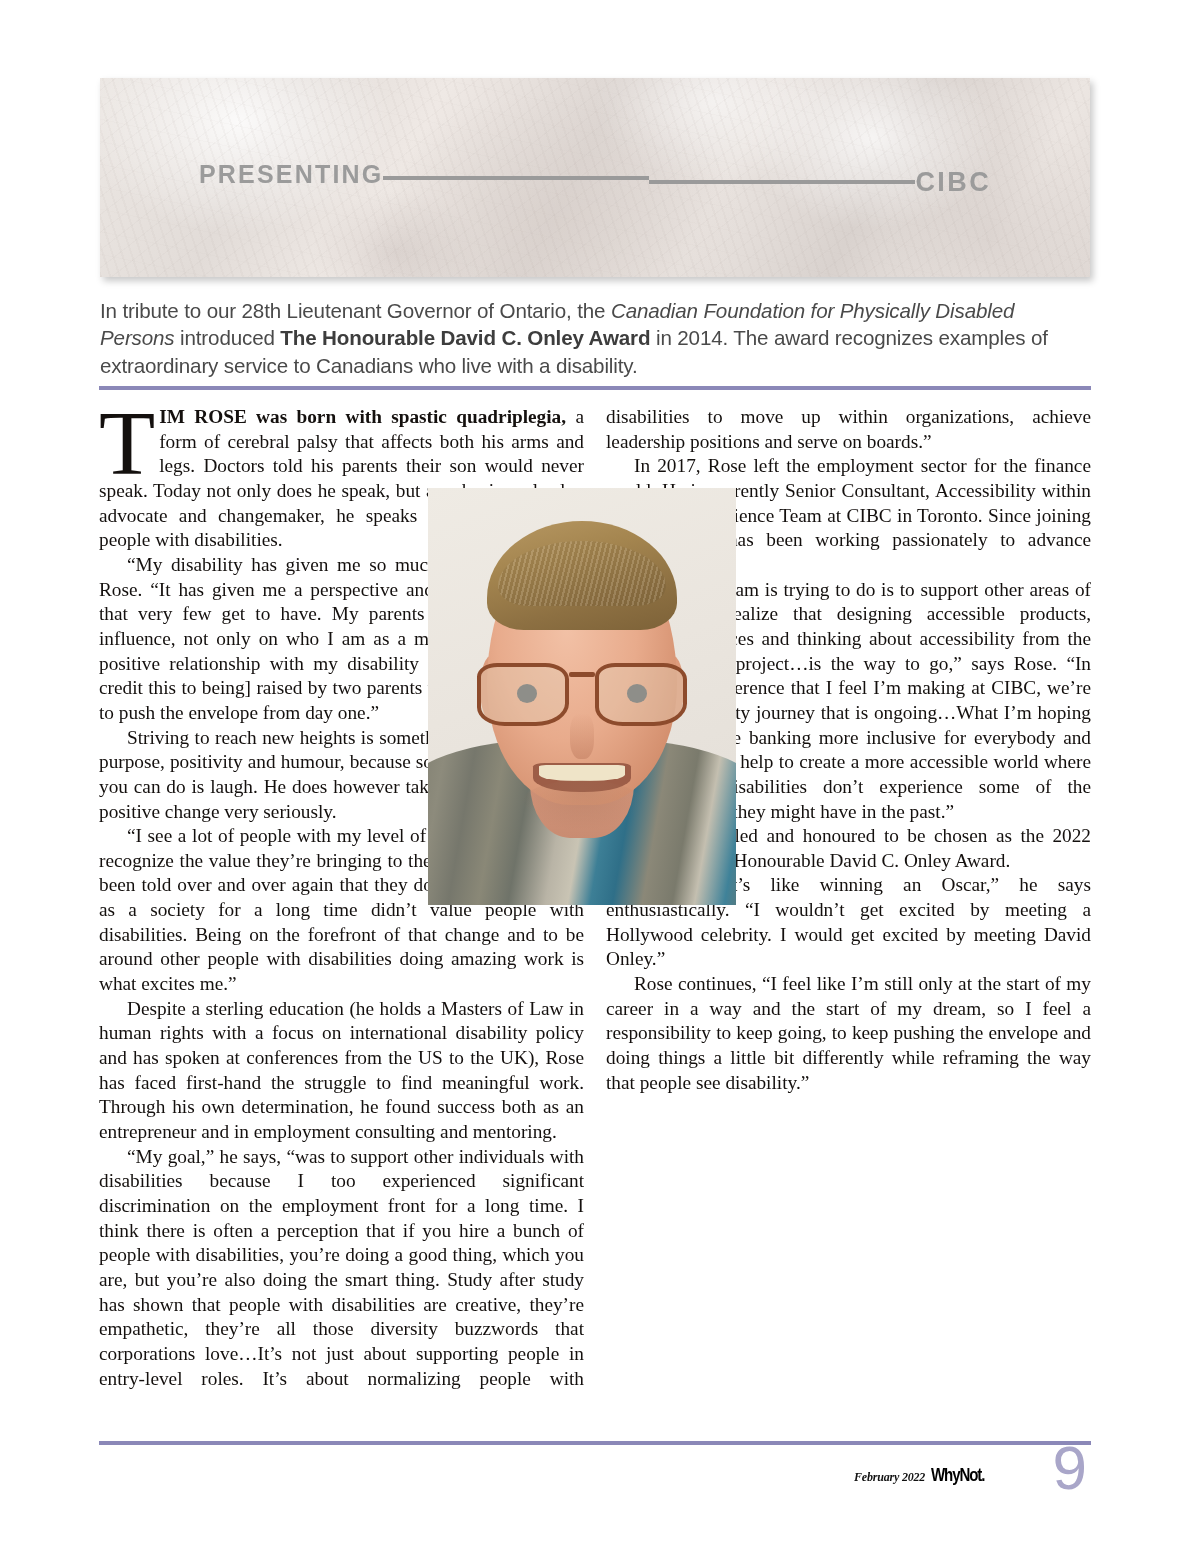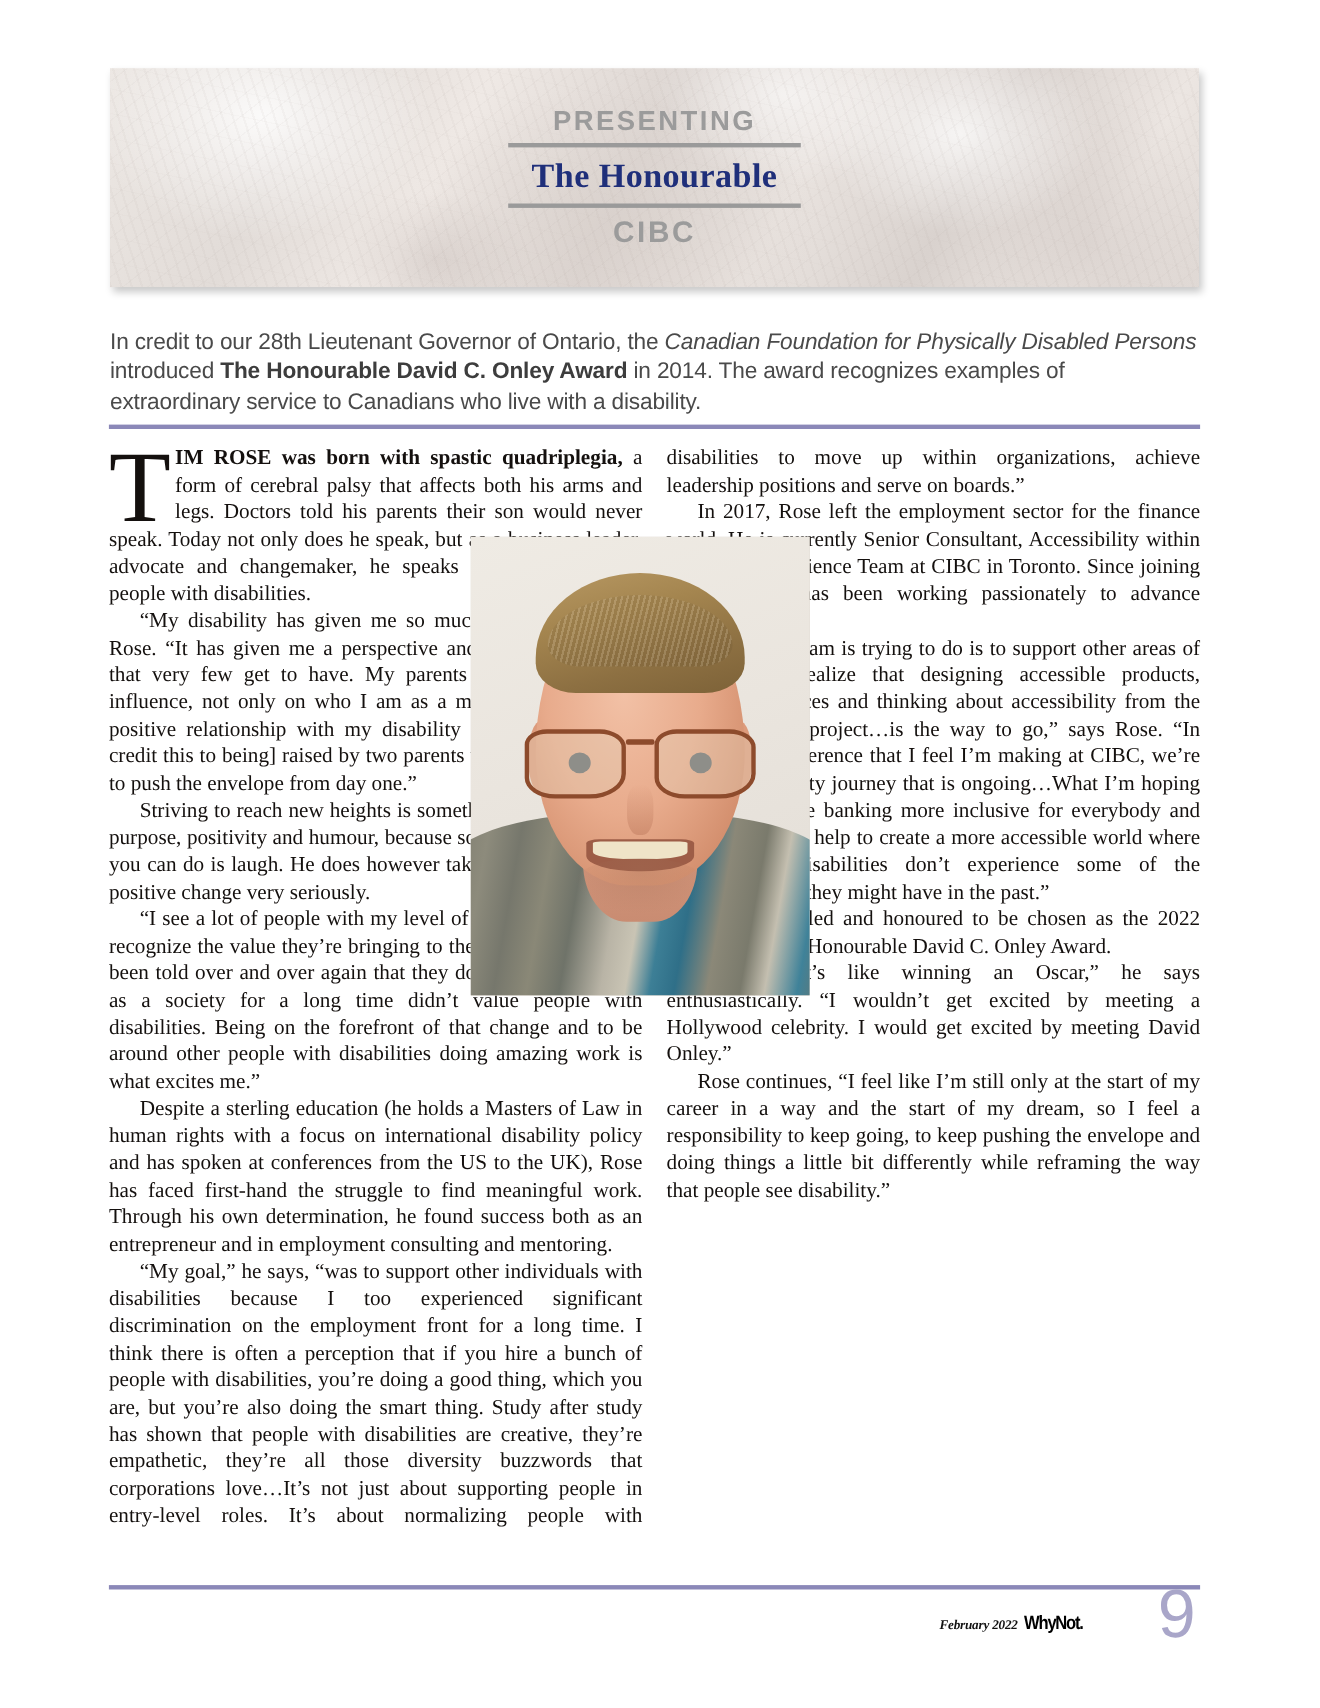--- a/index.html
+++ b/index.html
@@ -13,35 +13,35 @@
     height: 1553px;
     position: relative;
     font-family: "Liberation Serif", "DejaVu Serif", serif;
     overflow: hidden;
   }
 
   
   .banner {
     position: absolute;
     left: 100px;
-    top: 62px;
+    top: 78px;
     width: 990px;
     height: 199px;
     box-sizing: border-box;
     background:
       radial-gradient(ellipse 220px 160px at 14% 22%, rgba(255,255,255,0.85), rgba(255,255,255,0) 70%),
       radial-gradient(ellipse 260px 180px at 46% 72%, rgba(214,205,200,0.55), rgba(255,255,255,0) 72%),
       radial-gradient(ellipse 180px 130px at 78% 30%, rgba(255,255,255,0.75), rgba(255,255,255,0) 70%),
       radial-gradient(ellipse 150px 200px at 90% 80%, rgba(205,196,192,0.5), rgba(255,255,255,0) 72%),
       radial-gradient(ellipse 120px 90px at 30% 88%, rgba(200,190,186,0.45), rgba(255,255,255,0) 70%),
       radial-gradient(ellipse 170px 120px at 62% 12%, rgba(255,255,255,0.6), rgba(255,255,255,0) 70%),
       linear-gradient(118deg, #ece7e3 0%, #e2dcd8 18%, #efe9e5 32%, #ddd6d2 48%, #e9e3df 62%, #d9d2ce 76%, #ece6e2 90%, #e0d9d5 100%);
     box-shadow: 3px 4px 7px rgba(0,0,0,0.22);
     display: flex;
-    flex-direction: column;
+    flex-direction: row;
     align-items: center;
     justify-content: center;
   }
   .banner::after {
     content: "";
     position: absolute;
     inset: 0;
     pointer-events: none;
     background:
       repeating-linear-gradient(72deg, rgba(170,158,152,0.07) 0 2px, rgba(255,255,255,0) 2px 9px),
@@ -316,27 +316,26 @@
     letter-spacing: -1px;
     line-height: 1;
   }
 </style>
 </head>
 <body>
 
 <div class="banner">
   <div class="banner-presenting">PRESENTING</div>
   <div class="banner-rule"></div>
-  <div class="banner-honourable">The Honourable</div>
   <div class="banner-rule-2"></div>
   <div class="banner-award">CIBC</div>
 </div>
 
 <div class="intro">
-  <span>In credit to our 28th Lieutenant Governor of Ontario, the </span><em>Canadian Foundation for Physically Disabled Persons</em><span> introduced </span><strong>The Honourable David C. Onley Award</strong><span> in 2014. The award recognizes examples of extraordinary service to Canadians who live with a disability.</span>
+  <span>In tribute to our 28th Lieutenant Governor of Ontario, the </span><em>Canadian Foundation for Physically Disabled Persons</em><span> introduced </span><strong>The Honourable David C. Onley Award</strong><span> in 2014. The award recognizes examples of extraordinary service to Canadians who live with a disability.</span>
 </div>
 
 <div class="rule-purple rule-top"></div>
 
 <div class="article">
   <div class="cols" id="article-cols">
       <p class="first"><span class="dropcap">T</span><span class="lead-bold">IM ROSE was born with spastic quadriplegia,</span><span> a form of cerebral palsy that affects both his arms and legs. Doctors told his parents their son would never speak. Today not only does he speak, but as a business leader, advocate and changemaker, he speaks powerfully to help people with disabilities.</span></p>
       <p>“My disability has given me so much in my life,” says Rose. “It has given me a perspective and lens on the world that very few get to have. My parents have been a huge influence, not only on who I am as a man, but also on my positive relationship with my disability and my identity. [I credit this to being] raised by two parents who encouraged me to push the envelope from day one.”</p>
       <p>Striving to reach new heights is something Rose does with purpose, positivity and humour, because sometimes he says all you can do is laugh. He does however take his work to create positive change very seriously.</p>
       <p>“I see a lot of people with my level of disability that don’t recognize the value they’re bringing to the world, and they’ve been told over and over again that they don’t bring value. We as a society for a long time didn’t value people with disabilities. Being on the forefront of that change and to be around other people with disabilities doing amazing work is what excites me.”</p>

